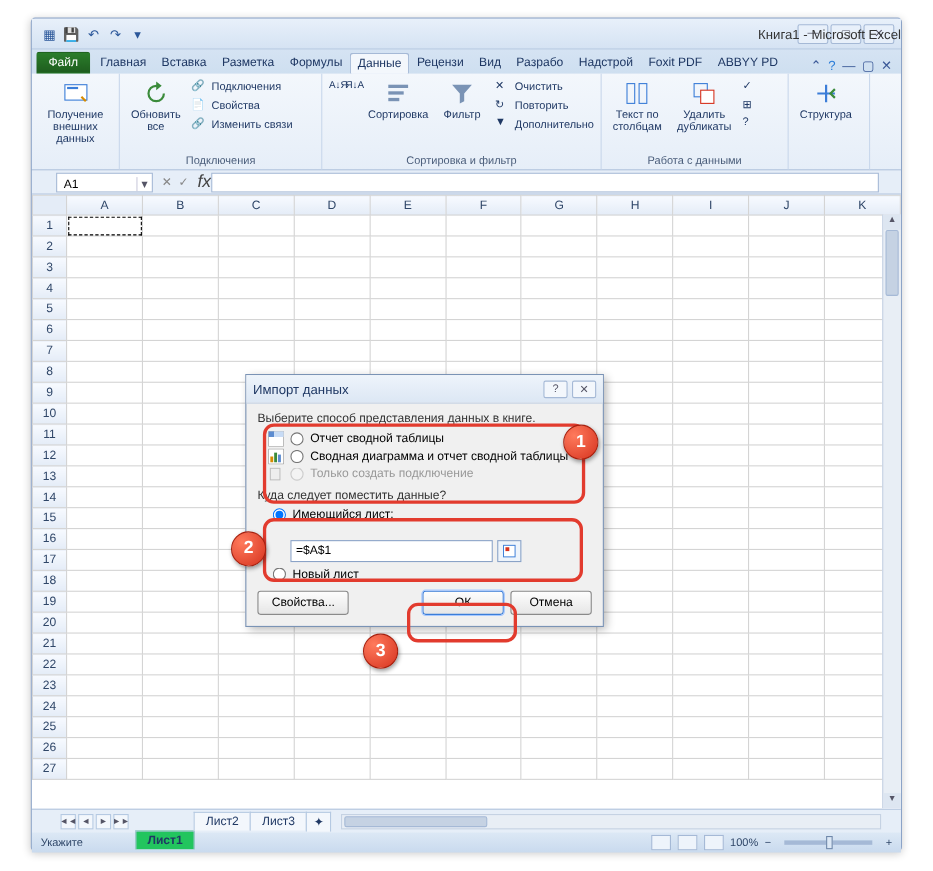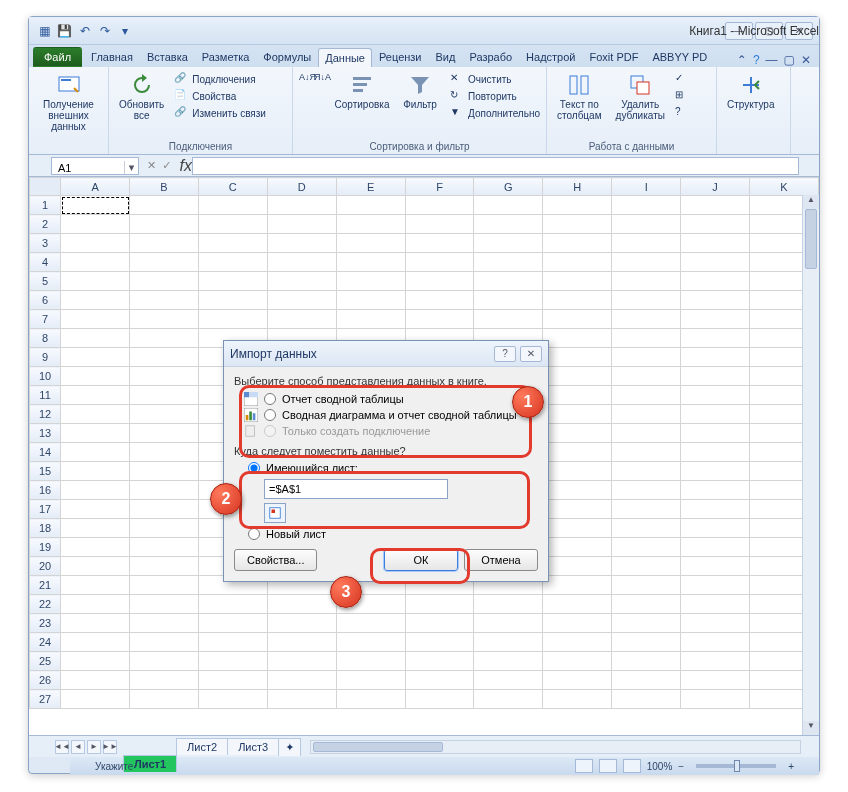--- a/index.html
+++ b/index.html
@@ -43,38 +43,38 @@
   .scroll-v { position: absolute; right: 0; top: 18px; bottom: 0; width: 17px; background: #e8eef5; border-left: 1px solid #c5d2e3; }
   .scroll-v .thumb { position: absolute; top: 14px; left: 2px; right: 2px; height: 60px; background: #c5d2e3; border: 1px solid #a5b9d6; border-radius: 2px; }
   .scroll-v .ar { position: absolute; left: 0; right: 0; height: 14px; background: #dde6f1; text-align: center; font-size: 8px; color: #556; }
   .sheet-tabs { height: 22px; background: #e6eef8; border-top: 1px solid #a5b9d6; display: flex; align-items: center; padding-left: 26px; gap: 0; }
   .tabnav { display: flex; gap: 2px; margin-right: 6px; }
   .tabnav span { width: 14px; height: 14px; border: 1px solid #b5c9e2; background: #f3f7fc; display: flex; align-items: center; justify-content: center; font-size: 8px; color: #556; }
   .stab { padding: 2px 10px; background: #f3f7fc; border: 1px solid #b5c9e2; border-bottom: none; font-size: 11px; color: #1f3864; margin-right: -1px; }
   .stab.active { background: #22c55e; font-weight: bold; margin-top: 34px; }
   .hscroll { flex: 1; margin: 0 18px 0 10px; height: 14px; background: #e8eef5; border: 1px solid #c5d2e3; position: relative; }
   .hscroll .thumb { position: absolute; left: 2px; top: 1px; bottom: 1px; width: 130px; background: #c5d2e3; border: 1px solid #a5b9d6; border-radius: 2px; }
-  .statusbar { height: 18px; background: linear-gradient(#dce8f5,#c9daee); display: flex; align-items: center; font-size: 10px; color: #2f4668; padding: 0 25px; margin-left: 41px; }
+  .statusbar { height: 18px; background: linear-gradient(#dce8f5,#c9daee); display: flex; align-items: center; font-size: 10px; color: #2f4668; padding: 0 8px; }
   .status-right { margin-left: auto; display: flex; align-items: center; gap: 6px; }
   .viewbtn { width: 18px; height: 14px; border: 1px solid #a5b9d6; background: #eef4fb; }
   .zoomslider { width: 80px; height: 4px; background: #a5b9d6; position: relative; margin: 0 6px; }
   .zoomslider .knob { position: absolute; left: 38px; top: -4px; width: 6px; height: 12px; background: #dce8f5; border: 1px solid #6f88aa; }
   
   .dialog { position: absolute; left: 223px; top: 340px; width: 326px; background: #f0f0f0; border: 1px solid #7a93b5; box-shadow: 3px 3px 8px rgba(0,0,0,0.3); }
   .dlg-title { height: 26px; background: linear-gradient(#eef4fb,#dce7f4); display: flex; align-items: center; padding: 0 6px; border-bottom: 1px solid #c5d2e3; }
   .dlg-title .t { font-size: 12px; color: #1f3864; }
   .dlg-title .dbtns { margin-left: auto; display: flex; gap: 4px; }
   .dlg-title .dbtn { width: 22px; height: 16px; border: 1px solid #a5b9d6; background: #f3f7fc; border-radius: 2px; display: flex; align-items: center; justify-content: center; font-size: 10px; color: #556; }
   .dlg-body { padding: 8px 10px 10px; }
   .dlg-text { font-size: 11px; color: #333; margin-bottom: 4px; }
   .opt-row { display: flex; align-items: center; gap: 6px; padding: 1px 0 1px 10px; font-size: 11px; }
   .opt-row .oicon { width: 14px; height: 14px; }
   .opt-row input[type=radio] { width: 12px; height: 12px; }
   .opt-row.disabled { color: #999; }
-  .ref-row { display: flex; align-items: flex-start; gap: 4px; margin: 4px 0 4px 30px; flex-direction: column; }
+  .ref-row { display: flex; align-items: flex-end; gap: 4px; margin: 16px 0 4px 30px; }
   .ref-row input[type=text] { width: 184px; height: 20px; border: 1px solid #8ba3c7; padding: 0 4px; font-size: 11px; }
   .refbtn { width: 22px; height: 20px; border: 1px solid #8ba3c7; background: #eef4fb; display: flex; align-items: center; justify-content: center; }
   .dlg-buttons { display: flex; gap: 6px; padding-top: 8px; align-items: center; }
   .dlg-btn { height: 22px; border: 1px solid #8a8a8a; background: linear-gradient(#fdfdfd,#e6e6e6); font-size: 11px; padding: 0 12px; border-radius: 3px; }
   .dlg-btn.ok { border: 1px solid #3b7dd8; outline: 1px solid #a6c8ff; }
   .callout-red { border: 3px solid #e23b2e; border-radius: 10px; position: absolute; pointer-events: none; }
   .badge { position: absolute; width: 32px; height: 32px; border-radius: 50%; background: radial-gradient(circle at 30% 30%, #ff7a5c, #d6331f); color: #fff; font-weight: bold; font-size: 16px; display: flex; align-items: center; justify-content: center; box-shadow: 1px 2px 4px rgba(0,0,0,0.4); border: 1px solid #a6200e; }
 </style>
 </head>
 <body>

